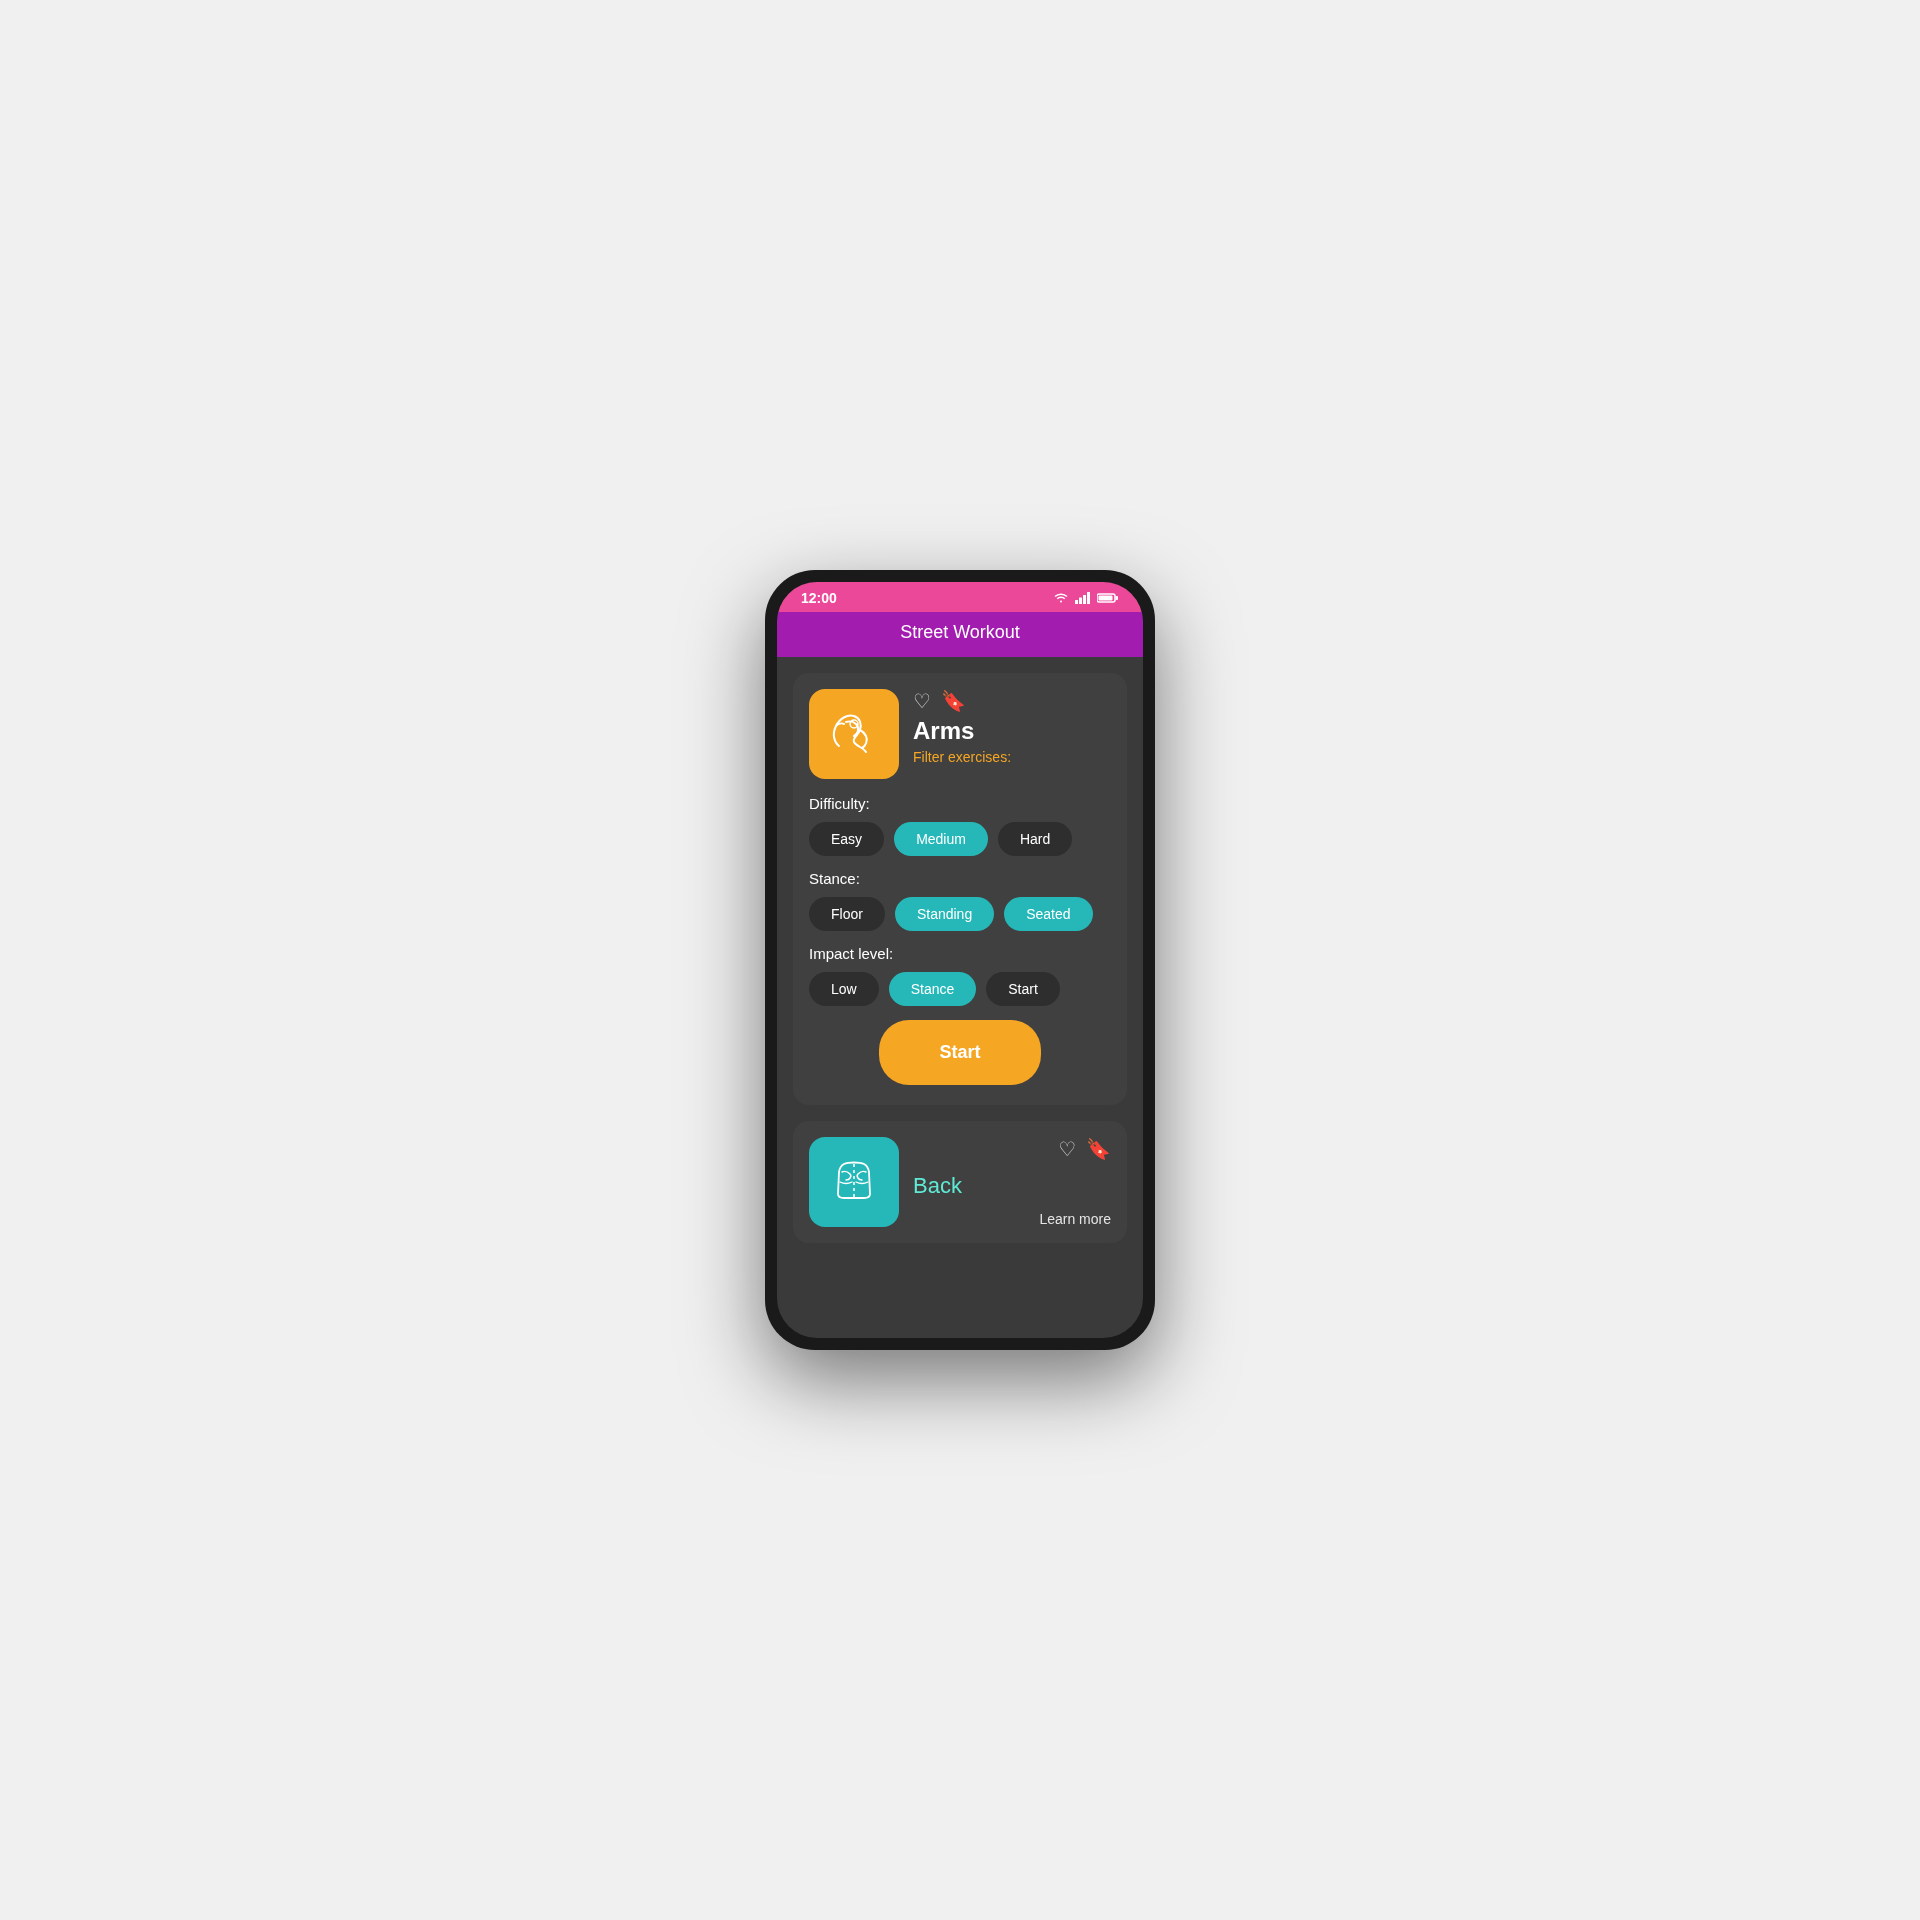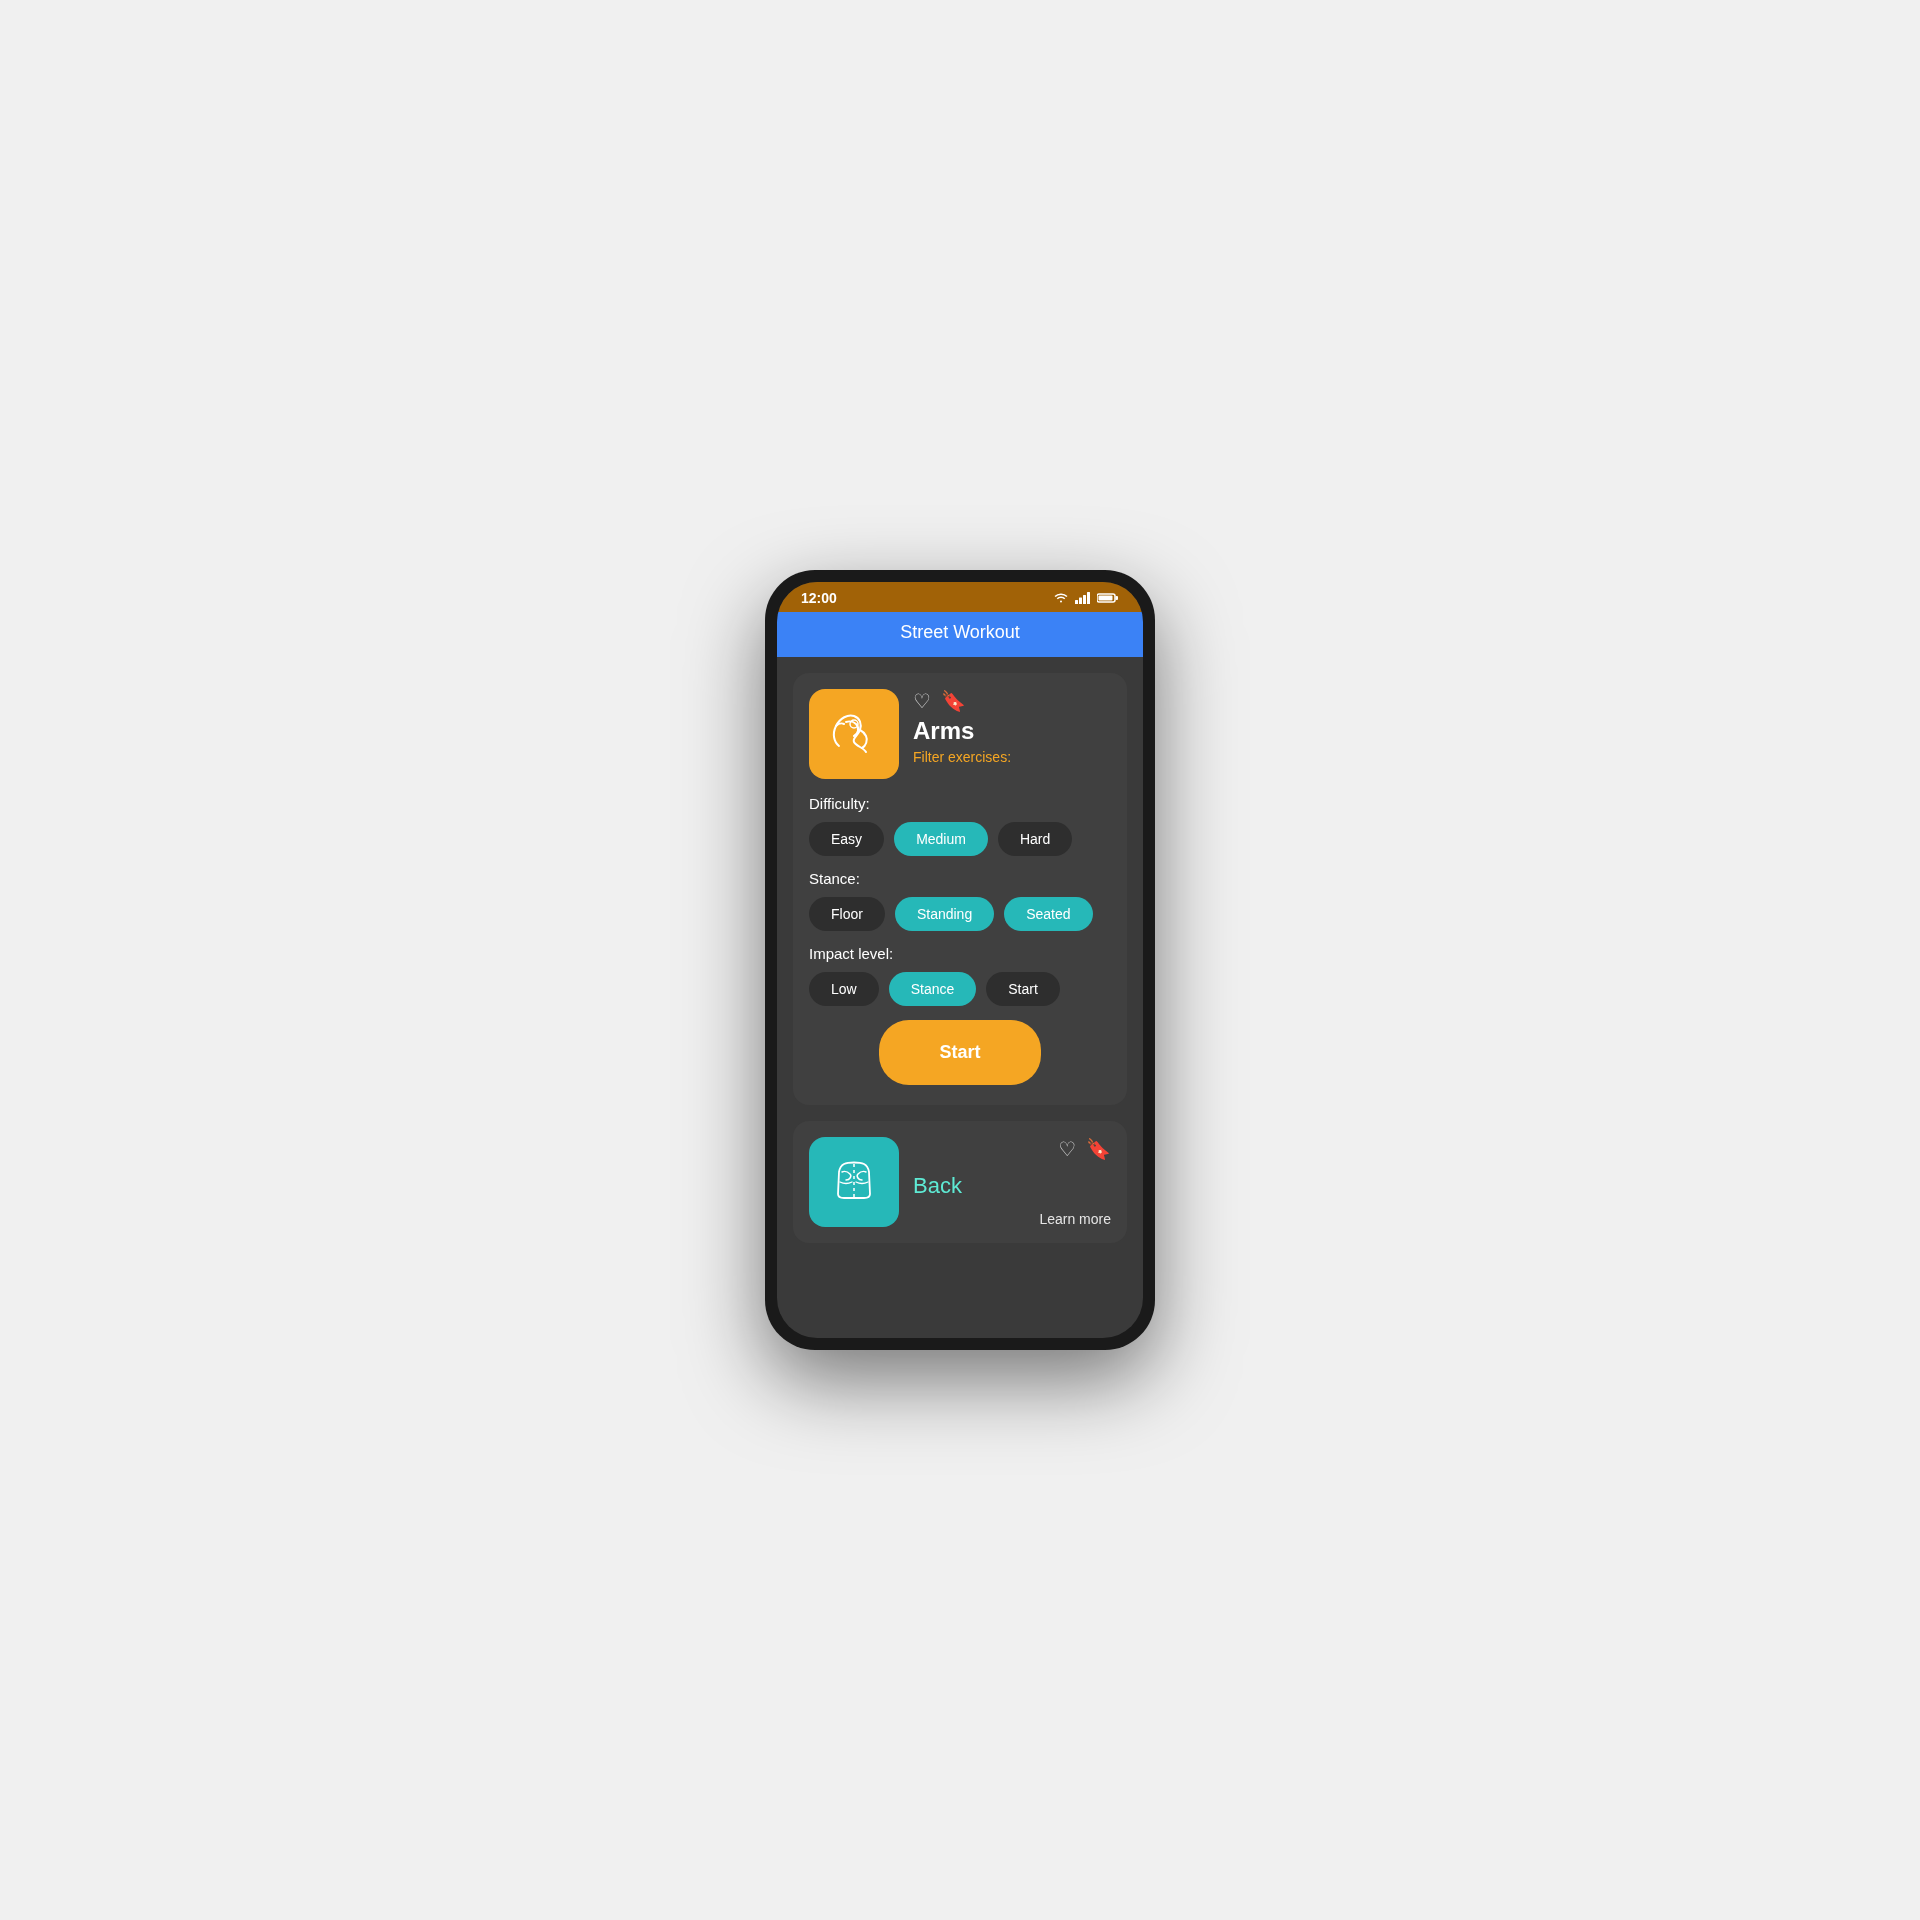--- a/index.html
+++ b/index.html
@@ -24,42 +24,42 @@
       width: 100%;
       height: 100%;
       background: #3a3a3a;
       border-radius: 40px;
       overflow: hidden;
       display: flex;
       flex-direction: column;
     }
     
     .status-bar {
-      background: #a16207;
+      background: #ec4899;
       display: flex;
       justify-content: space-between;
       align-items: center;
       padding: 8px 24px 6px;
       flex-shrink: 0;
     }
     .status-time {
       color: #fff;
       font-size: 14px;
       font-weight: 600;
     }
     .status-icons {
       display: flex;
       align-items: center;
       gap: 6px;
       color: #fff;
       font-size: 12px;
     }
     
     .app-title-bar {
-      background: #3b82f6;
+      background: #a21caf;
       text-align: center;
       padding: 10px 8px 14px;
       flex-shrink: 0;
     }
     .app-title {
       color: #fff;
       font-size: 18px;
       font-weight: 500;
     }
     

